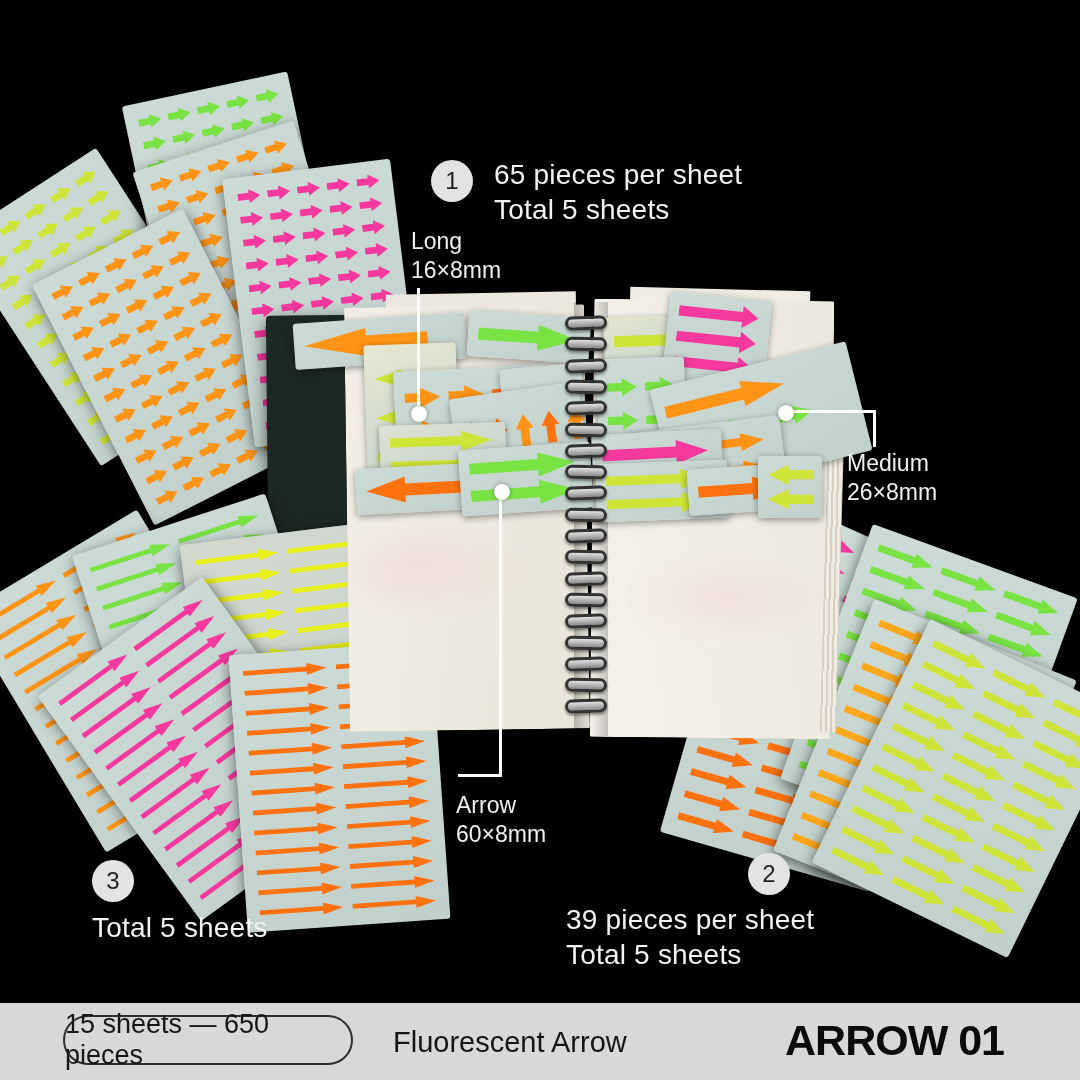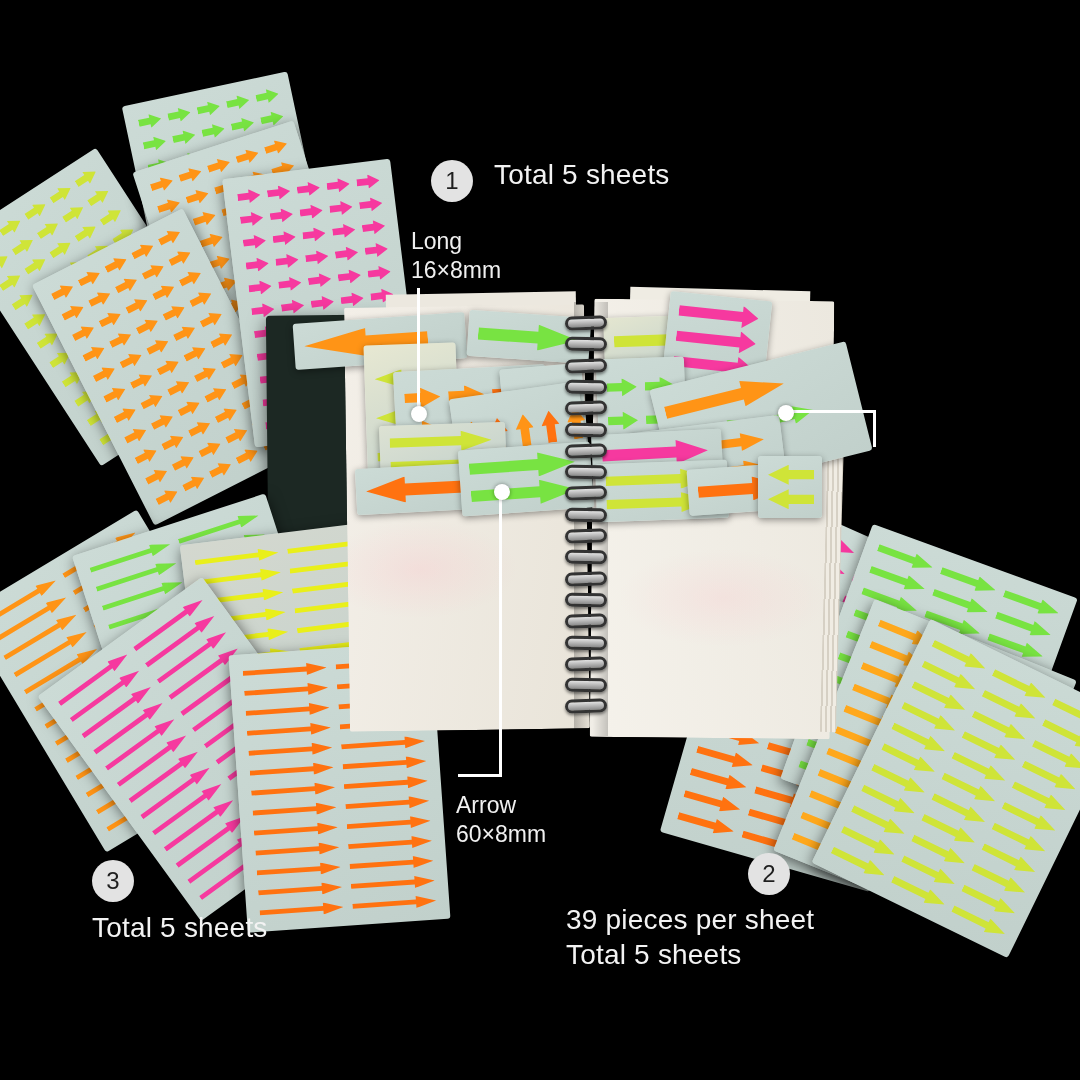--- a/index.html
+++ b/index.html
@@ -864,46 +864,56 @@
           <div style="width: 46px; height: 20px; background: rgb(207, 228, 56); clip-path: polygon(100% 27%, 45% 27%, 45% 0%, 0% 50%, 45% 100%, 45% 73%, 100% 73%); flex: 0 0 auto;"></div>
         </div>
         <div style="display: flex; gap: 8px; align-items: center;">
           <div style="width: 46px; height: 20px; background: rgb(207, 228, 56); clip-path: polygon(100% 27%, 45% 27%, 45% 0%, 0% 50%, 45% 100%, 45% 73%, 100% 73%); flex: 0 0 auto;"></div>
         </div>
       </div>
     </div>
 
   <div class="badge" style="left:431px;top:160px;">1</div>
   <div class="spec" style="left:494px;top:157px;">
+    <div>65 pieces per sheet</div>
     <div>Total 5 sheets</div>
   </div>
 
   <div class="callout-label" style="left:411px;top:227px;">
     <div>Long</div>
     <div>16×8mm</div>
   </div>
   <div class="cline" style="left:417px;top:288px;width:3px;height:126px;"></div>
   <div class="cdot" style="left:411px;top:406px;"></div>
 
   <div class="cdot" style="left:778px;top:405px;"></div>
   <div class="cline" style="left:793px;top:410px;width:83px;height:3px;"></div>
   <div class="cline" style="left:873px;top:410px;width:3px;height:37px;"></div>
+  <div class="callout-label" style="left:847px;top:449px;">
+    <div>Medium</div>
+    <div>26×8mm</div>
+  </div>
 
   <div class="cdot" style="left:494px;top:484px;"></div>
   <div class="cline" style="left:499px;top:498px;width:3px;height:279px;"></div>
   <div class="cline" style="left:458px;top:774px;width:44px;height:3px;"></div>
   <div class="callout-label" style="left:456px;top:791px;">
     <div>Arrow</div>
     <div>60×8mm</div>
   </div>
 
   <div class="badge" style="left:92px;top:860px;">3</div>
   <div class="spec" style="left:92px;top:910px;">
     <div>Total 5 sheets</div>
   </div>
 
   <div class="badge" style="left:748px;top:853px;">2</div>
   <div class="spec" style="left:566px;top:902px;">
     <div>39 pieces per sheet</div>
     <div>Total 5 sheets</div>
   </div>
 
+  <div class="footer">
+    <div class="pill">15 sheets — 650 pieces</div>
+    <div class="product-name">Fluorescent Arrow</div>
+    <div class="product-code">ARROW 01</div>
+  </div>
 </div>
 
 </body></html>

